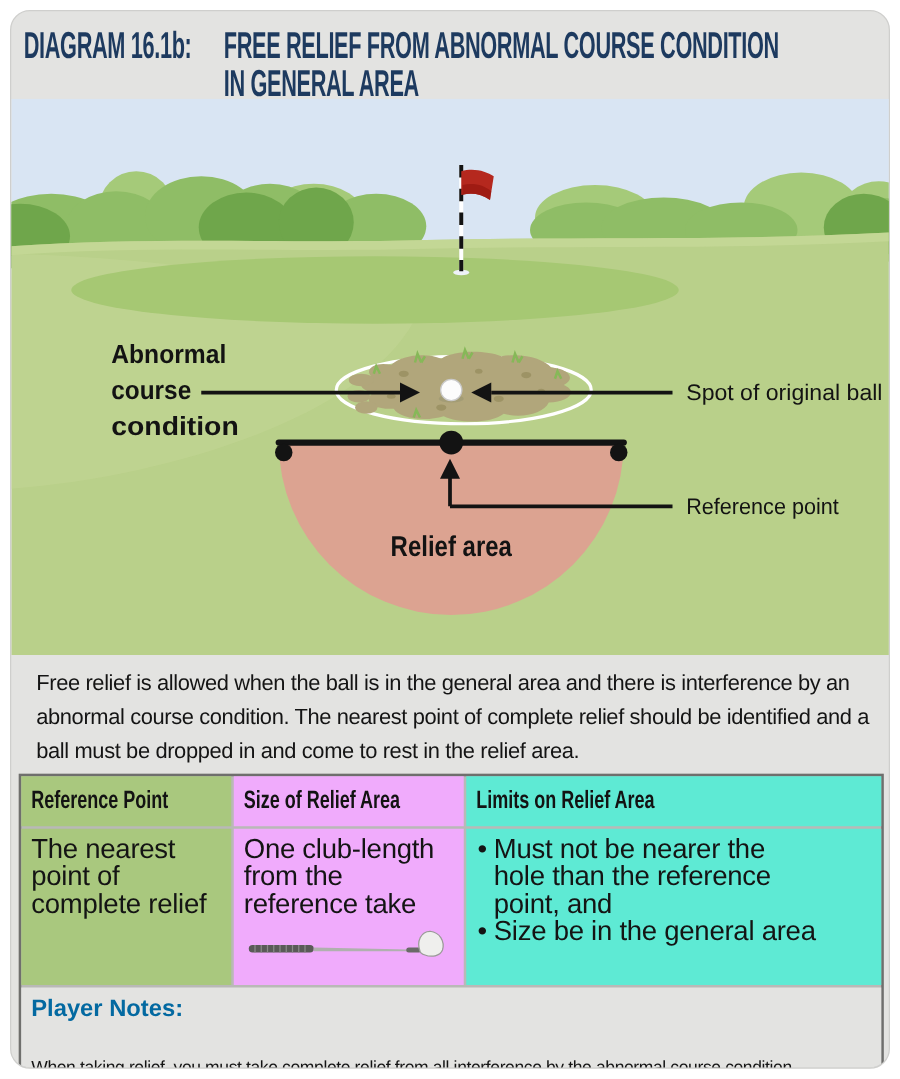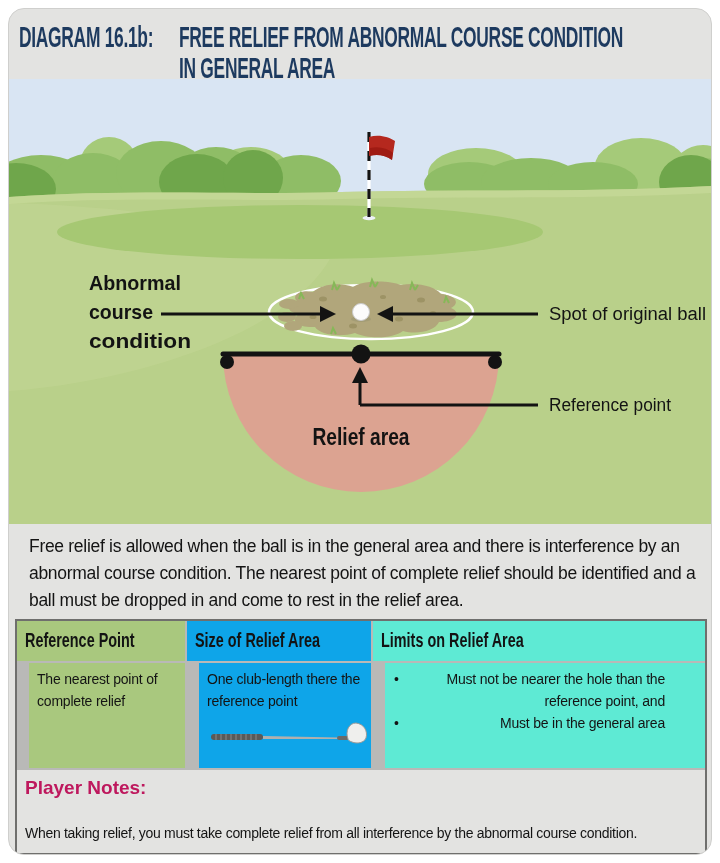--- a/index.html
+++ b/index.html
@@ -19,32 +19,32 @@
   .lbl-relief{font-weight:bold;font-size:23px;}
   
   .intro{position:absolute;left:20px;top:524px;width:680px;font-size:17.5px;line-height:27px;
          letter-spacing:-0.3px;color:#141414;}
   
   .rules-table{position:absolute;left:6px;top:610px;width:692px;box-sizing:border-box;
         border:2px solid #6f6f6d;background:#b9b9b7;display:grid;
         grid-template-columns:168px 184px 1fr;gap:2px;}
   .th{padding:8px 8px 9px;font-size:20px;font-weight:bold;color:#131313;}
   .th span{display:inline-block;transform:scaleX(0.72);transform-origin:left center;white-space:nowrap;}
-  .td{padding:5px 8px;font-size:14px;line-height:22px;letter-spacing:-0.2px;color:#141414;margin-left:12px;}
+  .td{padding:5px 8px;font-size:22px;line-height:22px;letter-spacing:-0.2px;color:#141414;}
   .bg-green{background:#a9c87e;}
-  .bg-salmon{background:#0ea5e9;}
+  .bg-salmon{background:#f0abfc;}
   .bg-blue{background:#5eead4;}
   .cell-narrow{display:block;max-width:148px;}
   .cell-narrow2{display:block;max-width:162px;}
-  .limits-list{list-style:none;margin:0;padding:0;text-align:right;}
+  .limits-list{list-style:none;margin:0;padding:0;}
   .limits-list li{position:relative;padding-left:14px;max-width:258px;}
   .limits-list li::before{content:"\2022";position:absolute;left:1px;top:0;}
   .club-wrap{margin:9px 0 2px 2px;}
   .notes{grid-column:1 / -1;background:#e3e3e1;padding:5px 8px 7px;}
-  .notes-title{font-size:19px;font-weight:bold;color:#be185d;line-height:25px;}
+  .notes-title{font-size:19px;font-weight:bold;color:#0369a1;line-height:25px;}
   .notes-body{font-size:14px;line-height:26px;letter-spacing:-0.3px;color:#141414;max-width:630px;margin-top:20px;}
 </style>
 </head>
 <body>
 
 <div class="card">
 
   <div class="title-label">DIAGRAM 16.1b:</div>
   <div class="title-lines">
     <div>FREE RELIEF FROM ABNORMAL COURSE CONDITION</div>
@@ -176,21 +176,21 @@
     </div>
     <div class="th bg-blue">
       <span>Limits on Relief Area</span>
     </div>
 
     <div class="td bg-green">
       <span class="cell-narrow">The nearest point of complete relief</span>
     </div>
 
     <div class="td bg-salmon">
-      <span class="cell-narrow2">One club-length there the reference point</span>
+      <span class="cell-narrow2">One club-length from the reference take</span>
       <div class="club-wrap">
         <svg width="160" height="34" viewBox="0 0 160 34" xmlns="http://www.w3.org/2000/svg">
           <rect x="2" y="13" width="52" height="6" rx="3" fill="#5a5a58"></rect>
           <g stroke="#8a8a88" stroke-width="1">
             <line x1="7" y1="13" x2="7" y2="19"></line>
               <line x1="12" y1="13" x2="12" y2="19"></line>
             <line x1="17" y1="13" x2="17" y2="19"></line>
               <line x1="22" y1="13" x2="22" y2="19"></line>
             <line x1="27" y1="13" x2="27" y2="19"></line>
               <line x1="32" y1="13" x2="32" y2="19"></line>
@@ -201,21 +201,21 @@
           <path d="M54,15 L130,16.5 L130,18 L54,18 Z" fill="#b0b0ae"></path>
           <rect x="128" y="15" width="12" height="4" rx="2" fill="#6a6a68"></rect>
           <path d="M139,18 C136,10 140,2 147,2 C155,3 159,10 157,17 C155,22 148,23 143,21 C140,20 139,19 139,18 Z" fill="#efefed" stroke="#9a9a98" stroke-width="1"></path>
         </svg>
       </div>
     </div>
 
     <div class="td bg-blue">
       <ul class="limits-list">
         <li>Must not be nearer the hole than the reference point, and</li>
-        <li>Must be in the general area</li>
+        <li>Size be in the general area</li>
       </ul>
     </div>
 
     <div class="notes">
       <div class="notes-title">Player Notes:</div>
       <div class="notes-body">When taking relief, you must take complete relief from all interference by the abnormal course condition.</div>
     </div>
   </div>
 
 </div>

